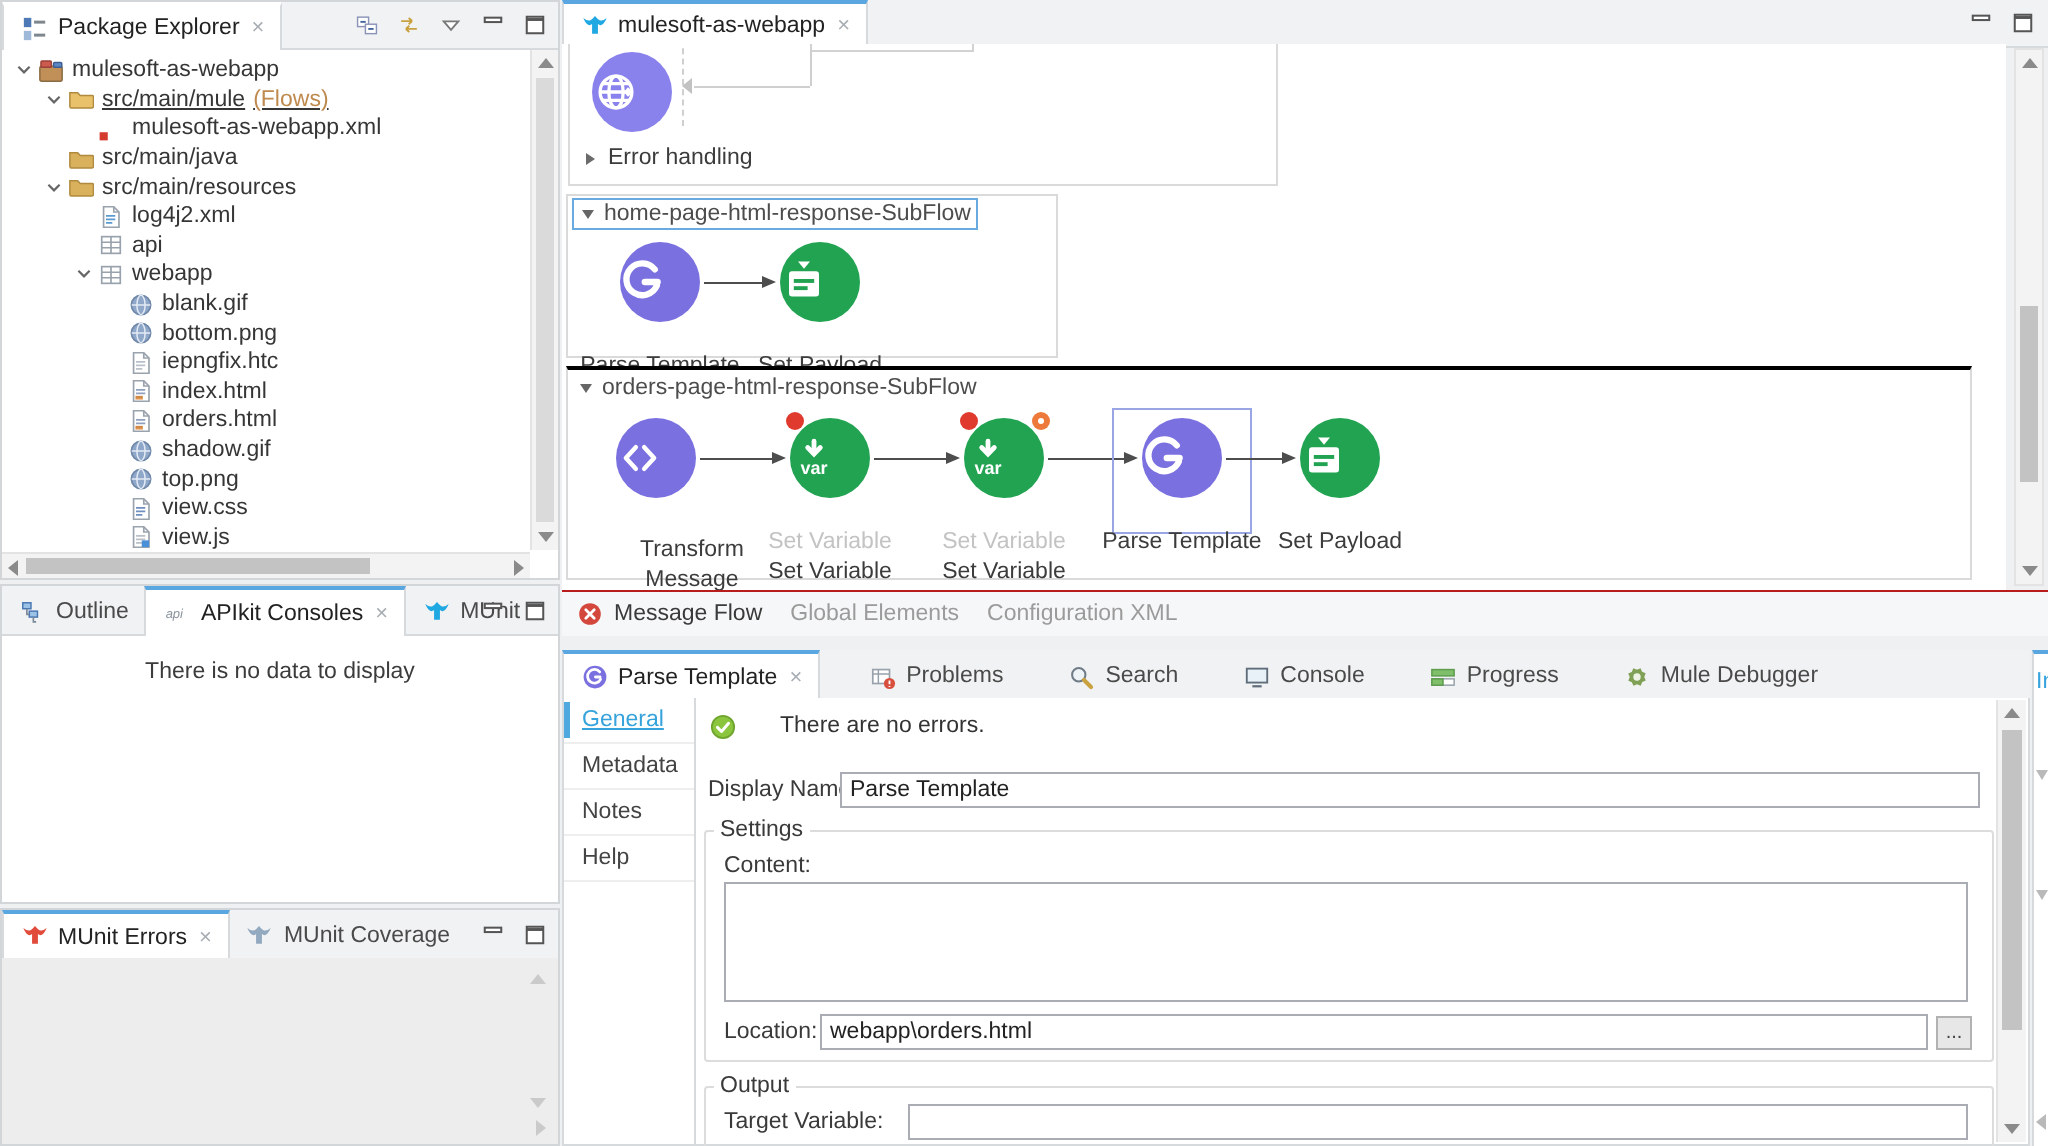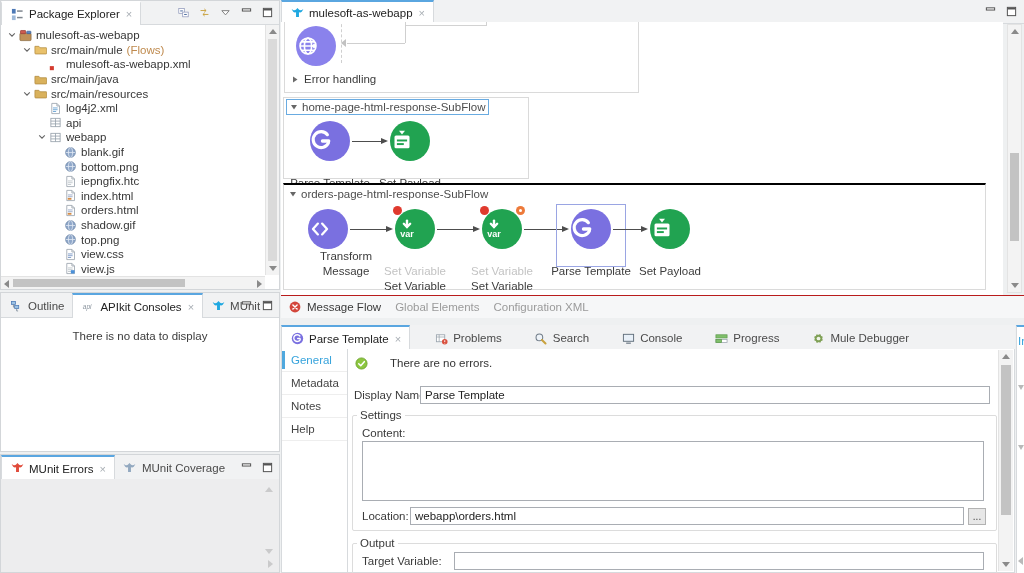--- a/index.html
+++ b/index.html
@@ -56,21 +56,21 @@
   .warnbadge{position:absolute;width:9px;height:9px;border-radius:50%;background:#ed7a3a;top:-3px;right:-3px;display:flex;align-items:center;justify-content:center;}
   .warnbadge:after{content:'';width:3px;height:3px;border-radius:50%;background:#fff;}
   
   #editor-bottom{position:absolute;left:0;top:295px;width:743px;height:23px;background:#f6f7f8;border-top:1px solid #b91c1c;display:flex;align-items:center;gap:14px;padding-left:7px;box-sizing:border-box;}
   #editor-bottom .btab{display:flex;align-items:center;gap:5px;font-size:11.5px;color:#9b9b9b;}
   #editor-bottom .btab.active{color:#3a3a3a;}
   #editor-bottom .btab .icon svg{width:12px;height:12px;}
   
   #props-sidebar{position:absolute;left:0;top:31px;width:65px;bottom:0;background:#fff;border-right:1px solid #d7dadd;}
   .vtab{height:22px;display:flex;align-items:center;padding-left:9px;font-size:11.5px;color:#444;border-bottom:1px solid #eeeeee;position:relative;}
-  .vtab.active{color:#36a3dc;}
+  .vtab.active{color:#36a3dc;text-decoration:underline;}
   .vtab.active:before{content:'';position:absolute;left:0;top:2px;bottom:2px;width:3px;background:#4fa8de;}
   .form-label{position:absolute;font-size:11.5px;color:#3a3a3a;}
   .tinput{position:absolute;border:1px solid #a9adb3;background:#fff;font-family:"Liberation Sans",sans-serif;font-size:11.5px;color:#222;padding:1px 4px;box-sizing:border-box;}
   fieldset.grp{position:absolute;border:1px solid #dcdcdc;border-radius:2px;margin:0;padding:0;box-sizing:border-box;}
   fieldset.grp legend{font-size:11.5px;color:#3a3a3a;padding:0 3px;margin-left:4px;}
   .statusrow{position:absolute;display:flex;align-items:center;gap:22px;font-size:11.5px;color:#333;}
   .browse-btn{position:absolute;width:18px;height:17px;background:#e7e7e7;border:1px solid #b2b2b2;font-size:10px;color:#444;display:flex;align-items:center;justify-content:center;box-sizing:border-box;}
   .centertext{text-align:center;font-size:11.5px;color:#3c3c3c;}
 </style>
 </head>
@@ -132,21 +132,21 @@
         </span>
         <span class="icon">
           <svg viewBox="0 0 14 14">
             <rect x="1" y="4.5" width="12" height="8" rx="1" fill="#c09058" stroke="#8a6a40" stroke-width="0.8"></rect>
             <rect x="1.6" y="1.6" width="5.6" height="3.4" rx="0.6" fill="#cc5a4e" stroke="#9c4038" stroke-width="0.8"></rect>
             <rect x="8.4" y="2.4" width="4.4" height="2.6" rx="0.6" fill="#5b87c5" stroke="#3e5f91" stroke-width="0.8"></rect>
           </svg>
         </span>
         <span>mulesoft-as-webapp</span>
       </div>
-      <div class="trow" style="padding-left: 19px;">
+      <div class="trow" style="padding-left: 19px; text-decoration: underline;">
         <span class="exp">
           <svg viewBox="0 0 8 8">
             <path d="M1.2,2.4 L4,5.2 L6.8,2.4" stroke="#666" fill="none" stroke-width="1.1"></path>
           </svg>
         </span>
         <span class="icon">
           <svg viewBox="0 0 14 14">
             <path d="M1,3.6 h4.2 l1.4,1.5 H13 a0.7,0.7 0 0 1 0.7,0.7 V11 a0.8,0.8 0 0 1 -0.8,0.8 H1.8 A0.8,0.8 0 0 1 1,11 Z" fill="#e9c16b" stroke="#b08a3e" stroke-width="0.8"></path>
           </svg>
         </span>
@@ -520,21 +520,21 @@
       <div id="flow3-steps">
           <div class="step" style="left: -1px; top: 24px;">
             <div class="node purple">
               <svg viewBox="0 0 16 16">
                 <g fill="none" stroke="#fff" stroke-width="1.5" stroke-linecap="round" stroke-linejoin="round">
                   <path d="M6.6,4.4 L3.3,8 L6.6,11.6"></path>
                   <path d="M9.4,4.4 L12.7,8 L9.4,11.6"></path>
                 </g>
               </svg>
             </div>
-            <div style="margin-top: 0; padding-left: 36px;">
+            <div style="margin-top: 19px; padding-left: 36px;">
               <div class="slabel">Transform</div>
               <div class="slabel">Message</div>
             </div>
           </div>
           <div class="flowarrow" style="left: 66px; top: 44px; width: 41px;"></div>
           <div class="step" style="left: 86px; top: 24px;">
             <div class="node green">
               <svg viewBox="0 0 16 16">
                 <g stroke="#fff" stroke-width="1.6" stroke-linecap="round" fill="none">
                   <path d="M8,2.4 v4"></path>

